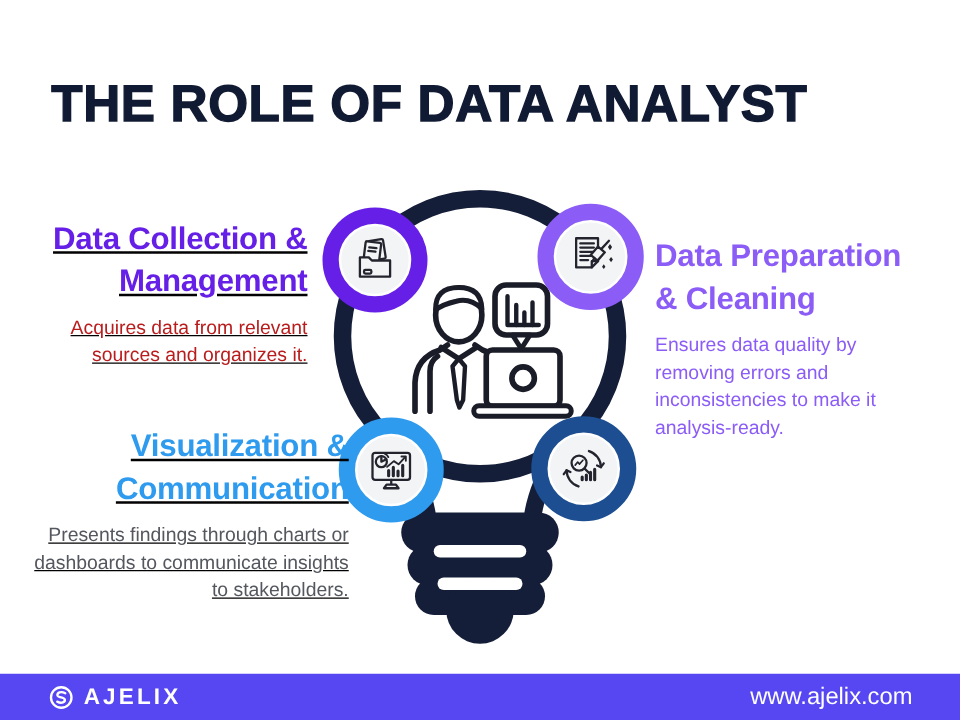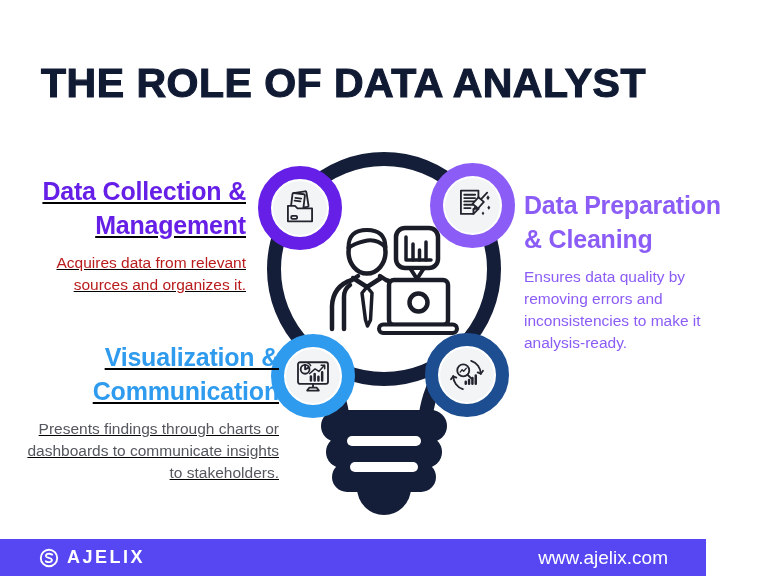--- a/index.html
+++ b/index.html
@@ -24,21 +24,21 @@
   .badge-br{left:425px;top:333px;width:84px;height:84px;}
   .section{position:absolute;}
   .section h2{margin:0;font-size:25px;font-weight:700;line-height:34px;letter-spacing:-.2px;}
   .section p{margin:10px 0 0;font-size:15.5px;line-height:22px;color:#54575E;}
   .align-right{text-align:right;text-decoration:underline;}
   .sec-collection{left:18px;top:174px;width:228px;}
   .sec-preparation{left:524px;top:188px;width:218px;}
   .sec-visualization{left:10px;top:340px;width:256px;margin-left:13px;}
   .sec-analysis{left:518px;top:340px;width:238px;}
   .footer{
-    position:absolute;left:0;bottom:0;width:706px;height:37px;background:#5747F3;
+    position:absolute;left:0;bottom:0;width:768px;height:37px;background:#5747F3;
     display:flex;align-items:center;justify-content:space-between;
     padding:0 38px;box-sizing:border-box;color:#fff;
   }
   .brand{display:flex;align-items:center;gap:7px;}
   .brand-text{font-size:18px;font-weight:700;letter-spacing:2.5px;}
   .site{font-size:19px;font-weight:400;}
   .icon-line{stroke:#23242e;stroke-width:2.2;fill:none;stroke-linecap:round;stroke-linejoin:round;}
 </style>
 </head>
 <body>

